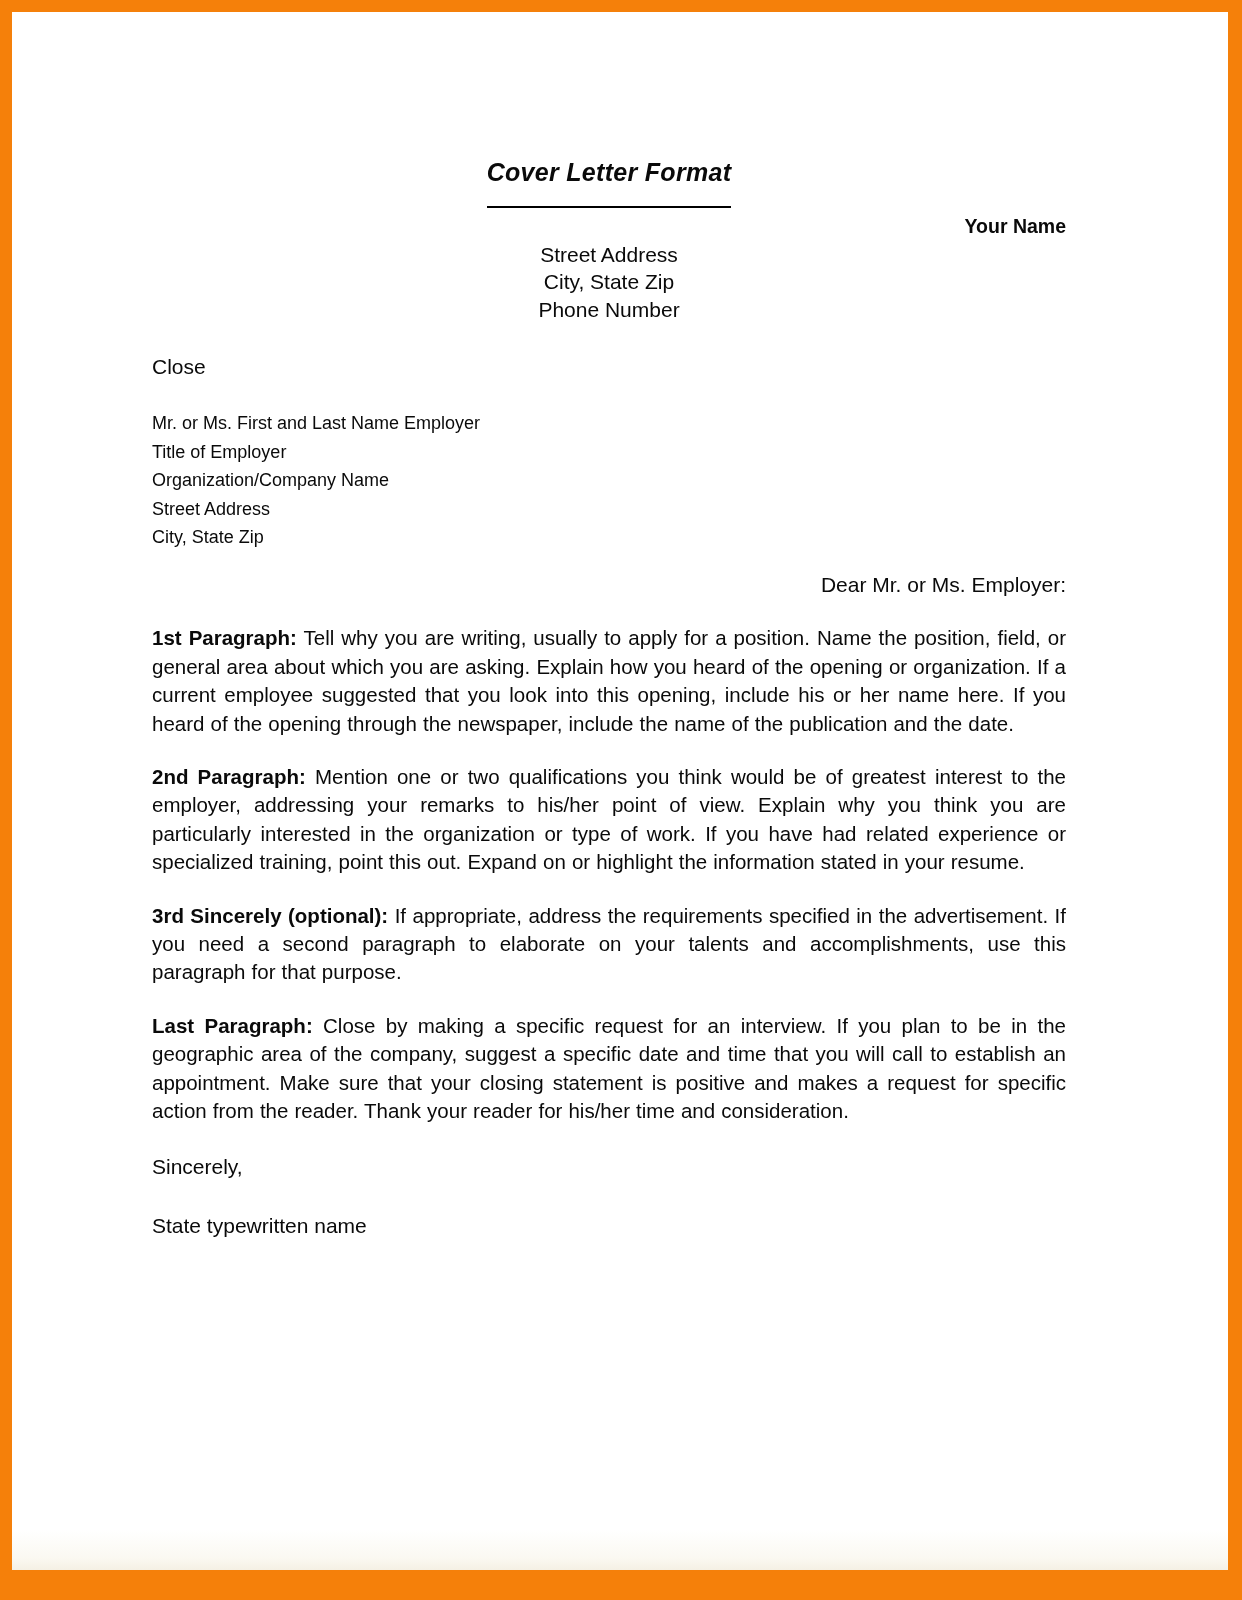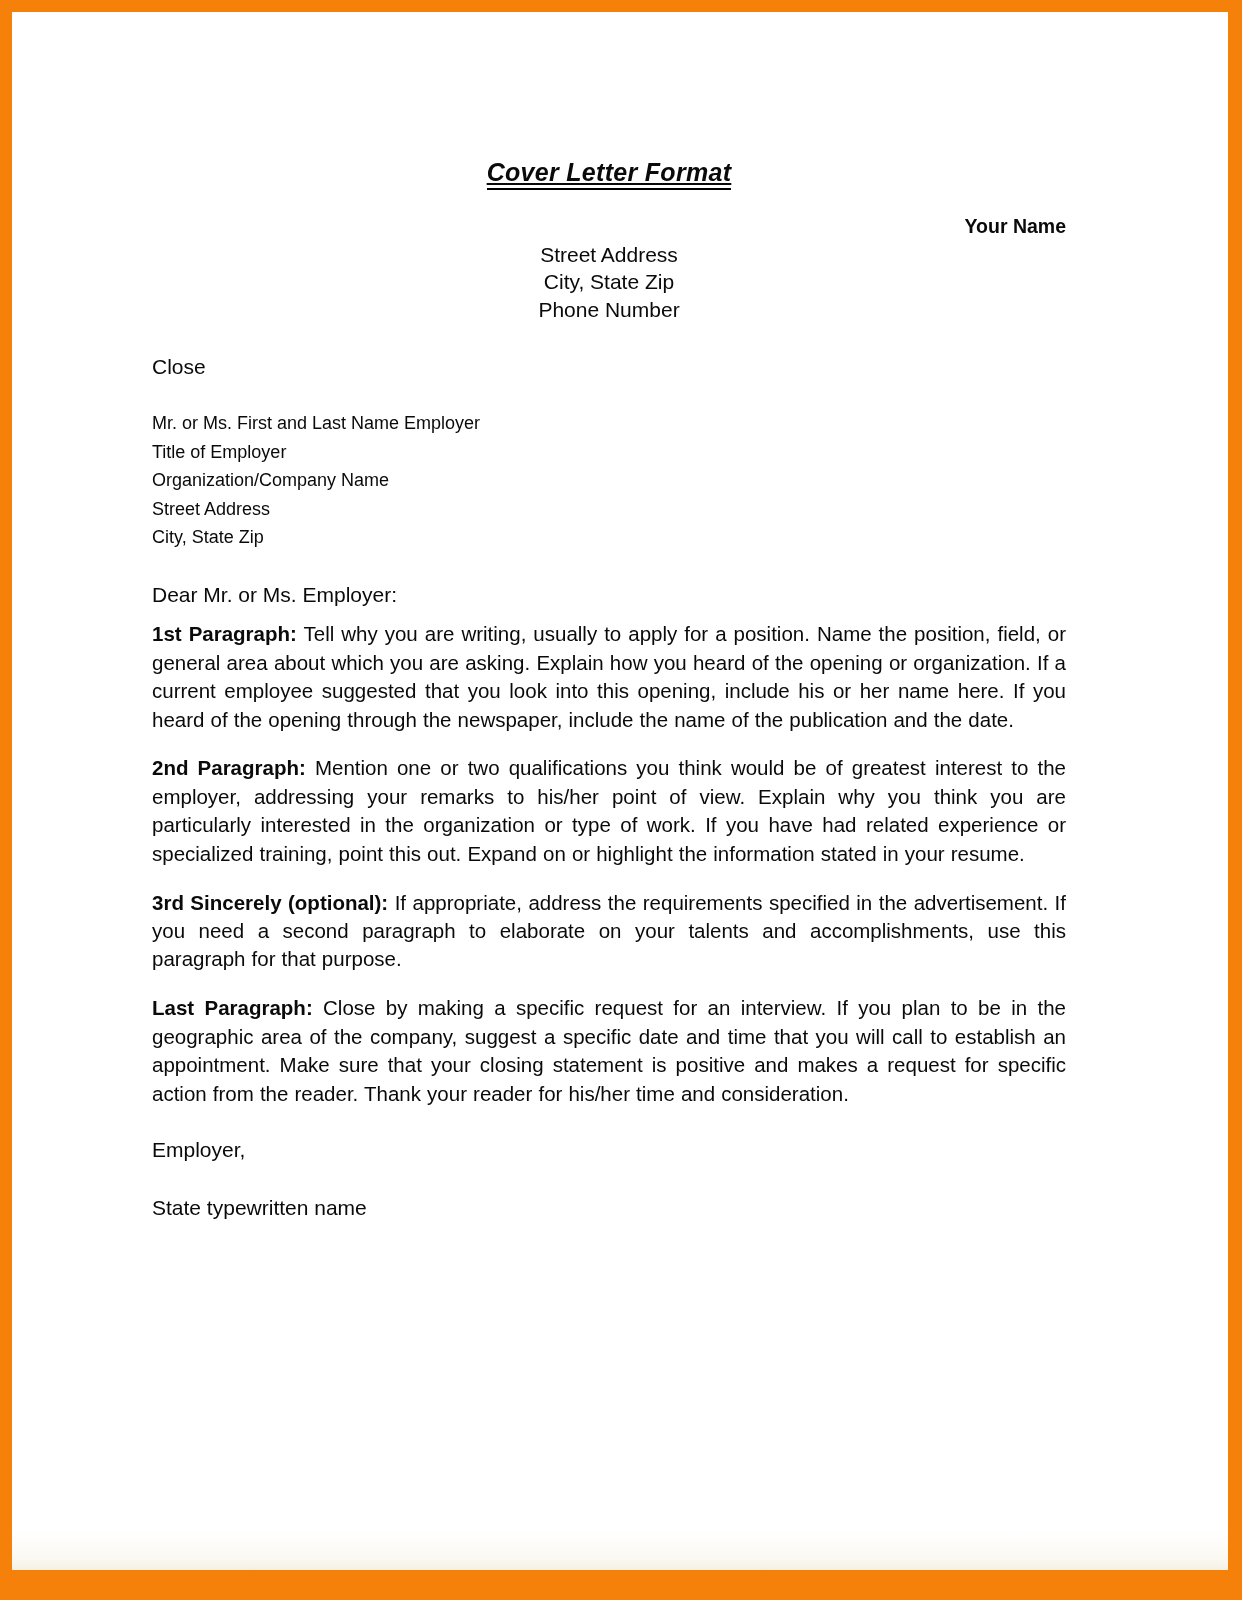--- a/index.html
+++ b/index.html
@@ -65,22 +65,21 @@
     font-weight: bold;
     font-style: italic;
     font-size: 25px;
     line-height: 30px;
     letter-spacing: 0.3px;
     margin: 0;
     padding-top: 145px;
   }
   .doc-title span {
     border-bottom: 2.5px solid #000;
-    padding-bottom: 2px;
-    text-decoration: underline;
+    padding-bottom: 20px;
   }
 
   
   .sender-block {
     text-align: center;
     margin-top: 26px;
     line-height: 27.5px;
   }
   .sender-block .sender-name {
     font-weight: bold;
@@ -97,26 +96,27 @@
     font-size: 21px;
   }
 
   .recipient-block {
     margin-top: 28px;
     font-size: 18px;
     line-height: 28.5px;
   }
 
   .salutation {
-    margin-top: 29px;
+    margin-top: 19px;
     font-size: 21px;
+    text-align: right;
   }
 
   .body-para {
-    margin-top: 11px;
+    margin-top: 25px;
     text-align: justify;
     text-justify: inter-word;
     font-size: 20.5px;
     line-height: 28.4px;
     word-spacing: 0.4px;
   }
   .body-para .lead {
     font-weight: bold;
   }
 
@@ -160,18 +160,18 @@
       <div class="salutation">Dear Mr. or Ms. Employer:</div>
 
       <p class="body-para"><span class="lead">1st Paragraph:</span><span> Tell why you are writing, usually to apply for a position. Name the position, field, or general area about which you are asking. Explain how you heard of the opening or organization. If a current employee suggested that you look into this opening, include his or her name here. If you heard of the opening through the newspaper, include the name of the publication and the date.</span></p>
 
       <p class="body-para"><span class="lead">2nd Paragraph:</span><span> Mention one or two qualifications you think would be of greatest interest to the employer, addressing your remarks to his/her point of view. Explain why you think you are particularly interested in the organization or type of work. If you have had related experience or specialized training, point this out. Expand on or highlight the information stated in your resume.</span></p>
 
       <p class="body-para"><span class="lead">3rd Sincerely (optional):</span><span> If appropriate, address the requirements specified in the advertisement. If you need a second paragraph to elaborate on your talents and accomplishments, use this paragraph for that purpose.</span></p>
 
       <p class="body-para"><span class="lead">Last Paragraph:</span><span> Close by making a specific request for an interview. If you plan to be in the geographic area of the company, suggest a specific date and time that you will call to establish an appointment. Make sure that your closing statement is positive and makes a request for specific action from the reader. Thank your reader for his/her time and consideration.</span></p>
 
-      <div class="closing-line">Employer,</div>
+      <div class="closing-line">Sincerely,</div>
       <div class="closing-line typed">State typewritten name</div>
 
     </div>
   </div>
 </div>
 
 </body></html>

